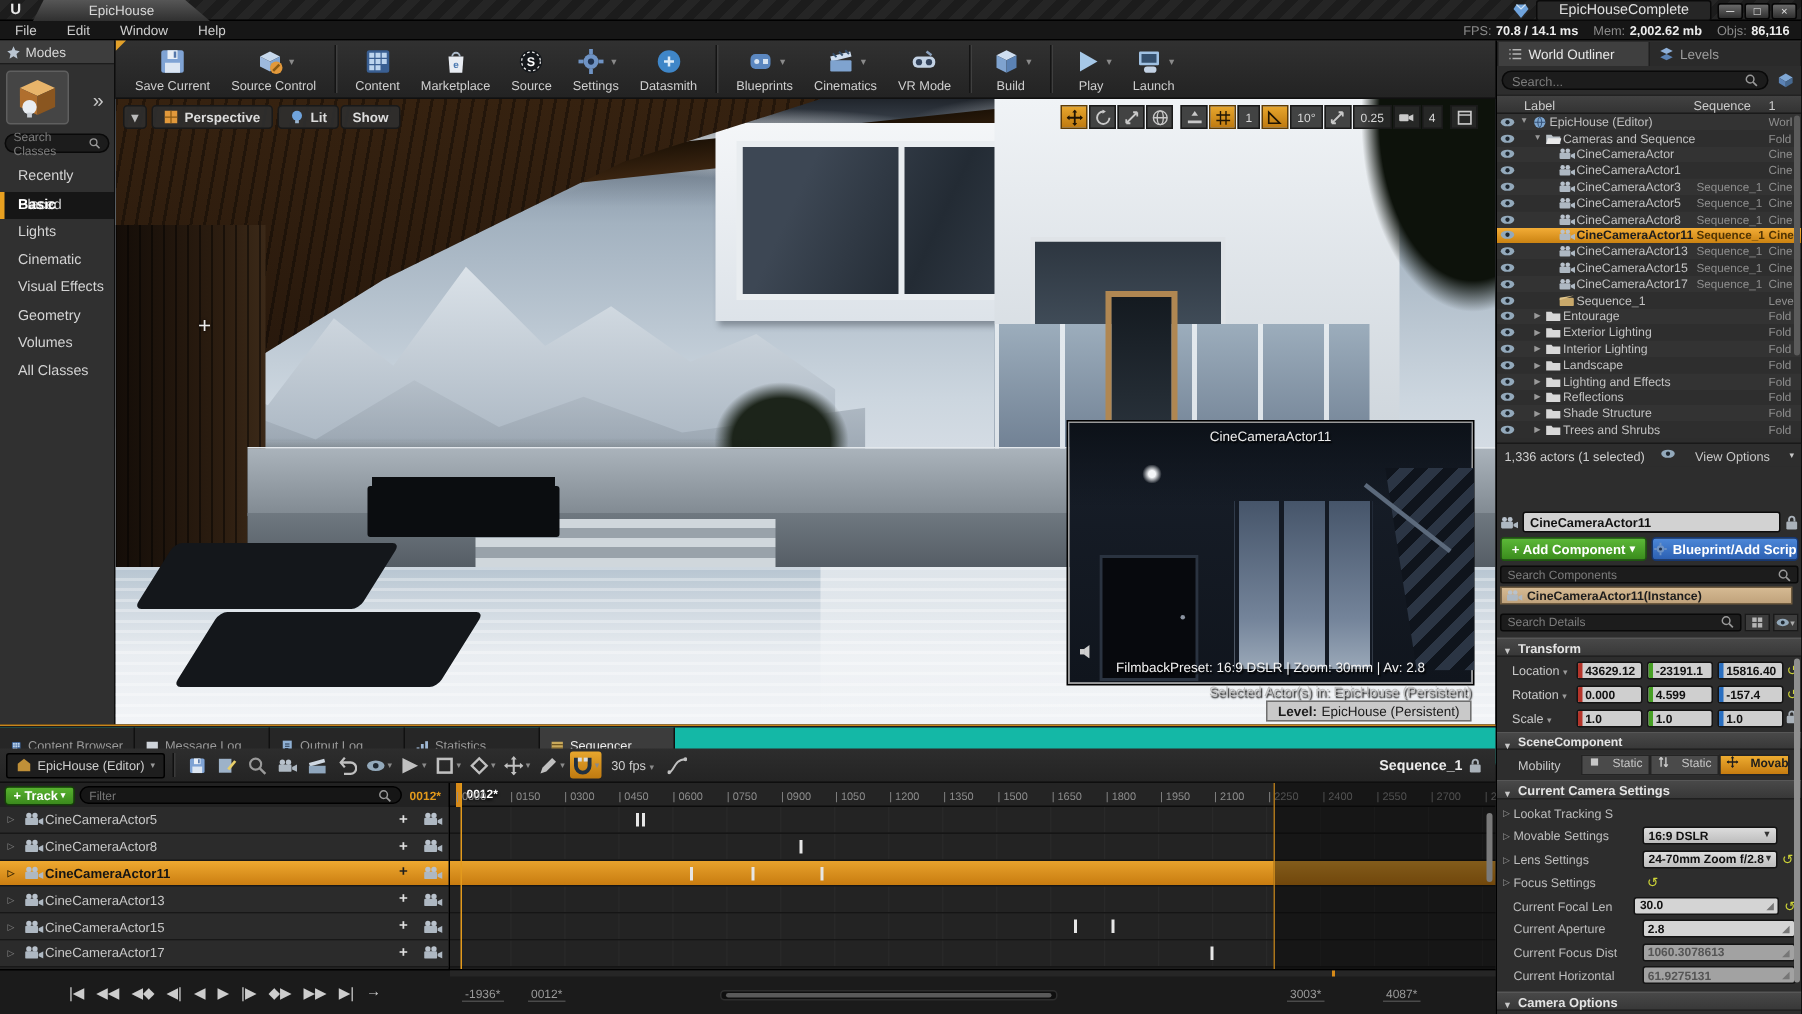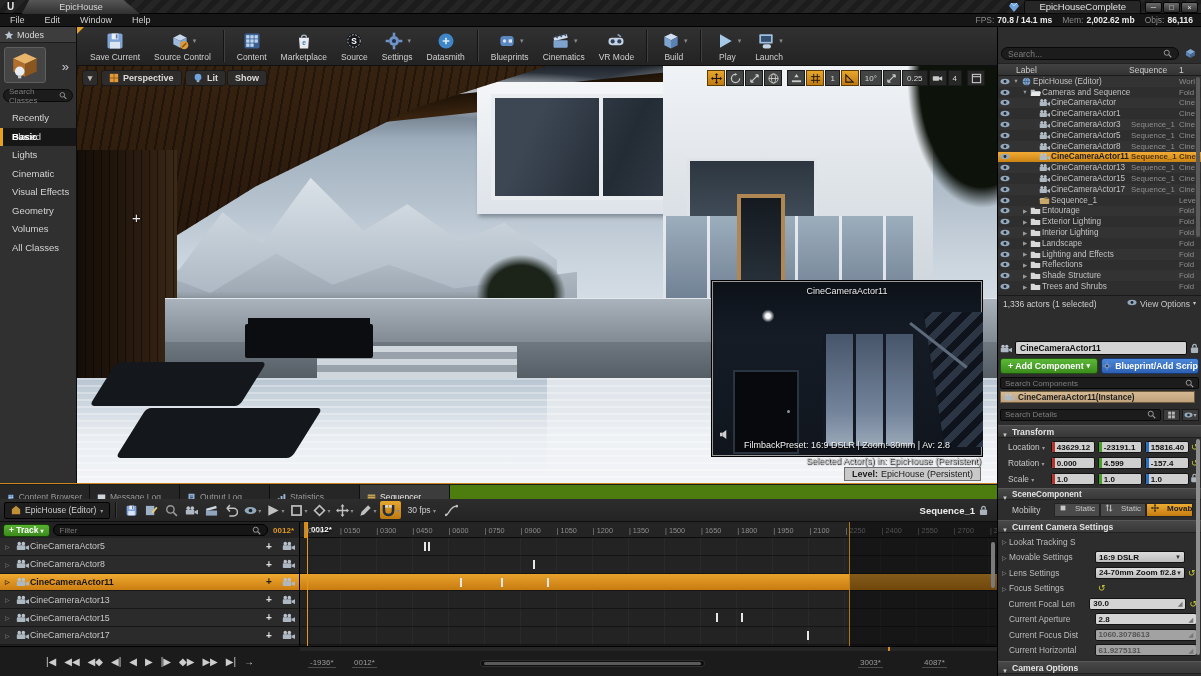--- a/index.html
+++ b/index.html
@@ -131,21 +131,21 @@
 .sel .ol-exp{color:#4d3302}
 .ol-ico{width:13px;display:flex;justify-content:center}
 .ol-ico .ic{width:11px;height:9px}
 .ol-label{flex:1;overflow:hidden;white-space:nowrap}
 .ol-seq{width:48px;color:#8e8e8e;font-size:7.8px;overflow:hidden}
 .sel .ol-seq{color:#503404}
 .ol-type{width:22px;color:#8e8e8e;font-size:7.8px;overflow:hidden;white-space:nowrap}
 .sel .ol-type{color:#503404}
 .ol-scroll{position:absolute;right:1px;top:50px;width:4px;height:160px;background:#5a5a5a;border-radius:2px}
 .ol-footer{position:absolute;left:0;top:268px;right:0;height:16px;border-top:1px solid #191919;display:flex;align-items:center;padding:0 5px;font-size:8.5px;color:#cfcfcf;background:#2d2d2d}
-.ol-vo{margin-left:auto;display:flex;align-items:flex-start;gap:3px;color:#c8c8c8}
+.ol-vo{margin-left:auto;display:flex;align-items:flex-start;gap:13px;color:#c8c8c8}
 .ol-vo .ic{width:10px;height:7px}
 
 .dt-tabs{position:absolute;left:0;top:295px;right:0;height:16px;display:flex;background:#1f1f1f;gap:1px;padding:0 1px}
 .dt-name{position:absolute;left:2px;top:314px;right:2px;height:14px;display:flex;align-items:center;gap:3px}
 .dt-name .ic{width:12px;height:9px}
 .dt-name-box{flex:1;background:#d2d2d2;border:1px solid #0c0c0c;border-radius:2px;color:#111;font-size:8.5px;font-weight:bold;padding:0 4px;line-height:12px}
 .dt-btns{position:absolute;left:2px;top:331px;right:2px;height:16px;display:flex;gap:3px}
 .btn-green,.btn-blue{flex:1;display:flex;align-items:center;justify-content:center;gap:3px;color:#fff;font-weight:bold;font-size:8.8px;border-radius:3px}
 .btn-green{background:linear-gradient(#5cb838,#3a8c1c);border:1px solid #1e5410}
 .btn-blue{background:linear-gradient(#4c87d8,#2c60b2);border:1px solid #16366e}
@@ -185,21 +185,21 @@
 .dd{width:90px;height:12px;background:linear-gradient(#dcdcdc,#bdbdbd);border:1px solid #141414;border-radius:2px;color:#111;font-size:8px;font-weight:bold;display:flex;align-items:center;padding:0 3px;overflow:hidden;white-space:nowrap}
 .dd .dca{margin-left:auto;font-size:6px;color:#333}
 .num{width:103px;height:12px;background:#d4d4d4;border:1px solid #141414;border-radius:2px;color:#111;font-size:8px;font-weight:bold;display:flex;align-items:center;padding:0 3px;overflow:hidden;white-space:nowrap}
 .num .drag{margin-left:auto;font-size:6px;color:#777}
 .num.dis{background:#a2a2a2;color:#555}
 .ccs-revert{color:#cdd338;font-size:9px;margin-left:3px}
 .dt-scroll{position:absolute;right:1px;top:412px;width:4px;height:216px;background:#8f8f8f;border-radius:2px}
 
 
 .bottom{position:absolute;left:0;top:483px;width:997px;height:193px;background:#1d1d1d;border-top:1px solid #c8861c}
-.bt-tabs{position:absolute;left:0;top:1px;right:0;height:25px;display:flex;background:#4d7c0f;border-bottom:1px solid #000}
+.bt-tabs{position:absolute;left:0;top:1px;right:0;height:25px;display:flex;background:#14b8a6;border-bottom:1px solid #000}
 .bt-tab{width:90px;display:flex;align-items:center;gap:4px;padding:0 7px;font-size:8.5px;color:#9a9a9a;background:#262626;border-right:1px solid #101010;white-space:nowrap}
 .bt-tab.active{background:#3c3c3c;color:#eee}
 .bt-tab .ic{width:9px;height:9px}
 .seq-toolbar{position:absolute;left:0;top:15px;right:0;height:23px;background:linear-gradient(#2d2d2d,#242424);border-bottom:1px solid #0e0e0e;display:flex;align-items:center;padding:0 4px;gap:3px}
 .crumb{display:flex;align-items:center;gap:4px;background:#1e1e1e;border:1px solid #000;border-radius:2px;height:17px;padding:0 6px;font-size:8.5px;color:#cfcfcf}
 .crumb .ic{width:10px;height:10px}
 .sticon{position:relative;min-width:18px;height:18px;display:flex;align-items:center;justify-content:center;gap:1px;color:#c0c0c0;padding:0 2px}
 .sticon .ic{width:13px;height:13px}
 .sticon.active{background:linear-gradient(#e7a62d,#bf7a10);border-radius:2px;color:#111}
 .st-caret{font-size:6px;color:#8a8a8a}
@@ -663,20 +663,39 @@
             <path d="M4 3l4-3v10L4 7z" fill="#cfcfcf"></path>
           </svg>
         </span>
       <div class="cp-caption">FilmbackPreset: 16:9 DSLR | Zoom: 30mm | Av: 2.8</div>
     </div>
     <div class="sel-actor-text">Selected Actor(s) in: EpicHouse (Persistent)</div>
     <div class="level-chip"><b>Level:</b><span>EpicHouse (Persistent)</span></div>
   </div>
 
   <div class="right-panel">
+    <div class="rp-tabs" id="olTabs">
+        <div class="rp-tab active">
+          <span class="ic ">
+            <svg viewBox="0 0 12 12" stroke="#b5b5b5" stroke-width="1.2" fill="none">
+              <path d="M4 2.5h7M4 6h7M4 9.5h7M1.5 2.5h1M1.5 6h1M1.5 9.5h1"></path>
+            </svg>
+          </span>
+          <span>World Outliner</span>
+        </div>
+        <div class="rp-tab">
+          <span class="ic ">
+            <svg viewBox="0 0 12 12">
+              <path d="M6 1l5 2.5-5 2.5L1 3.5z" fill="#8fb0d8"></path>
+              <path d="M6 6l5 2.5L6 11 1 8.5z" fill="#5b82b4"></path>
+            </svg>
+          </span>
+          <span>Levels</span>
+        </div>
+      </div>
     <div class="ol-search">
         <span>Search...</span>
         <span class="ic" id="olMag">
           <svg viewBox="0 0 12 12">
             <circle cx="5" cy="5" r="3.4" stroke="#9a9a9a" stroke-width="1.3" fill="none"></circle>
             <path d="M7.6 7.6L11 11" stroke="#9a9a9a" stroke-width="1.5"></path>
           </svg>
         </span>
       </div>
     <div class="ol-filterbtn">

